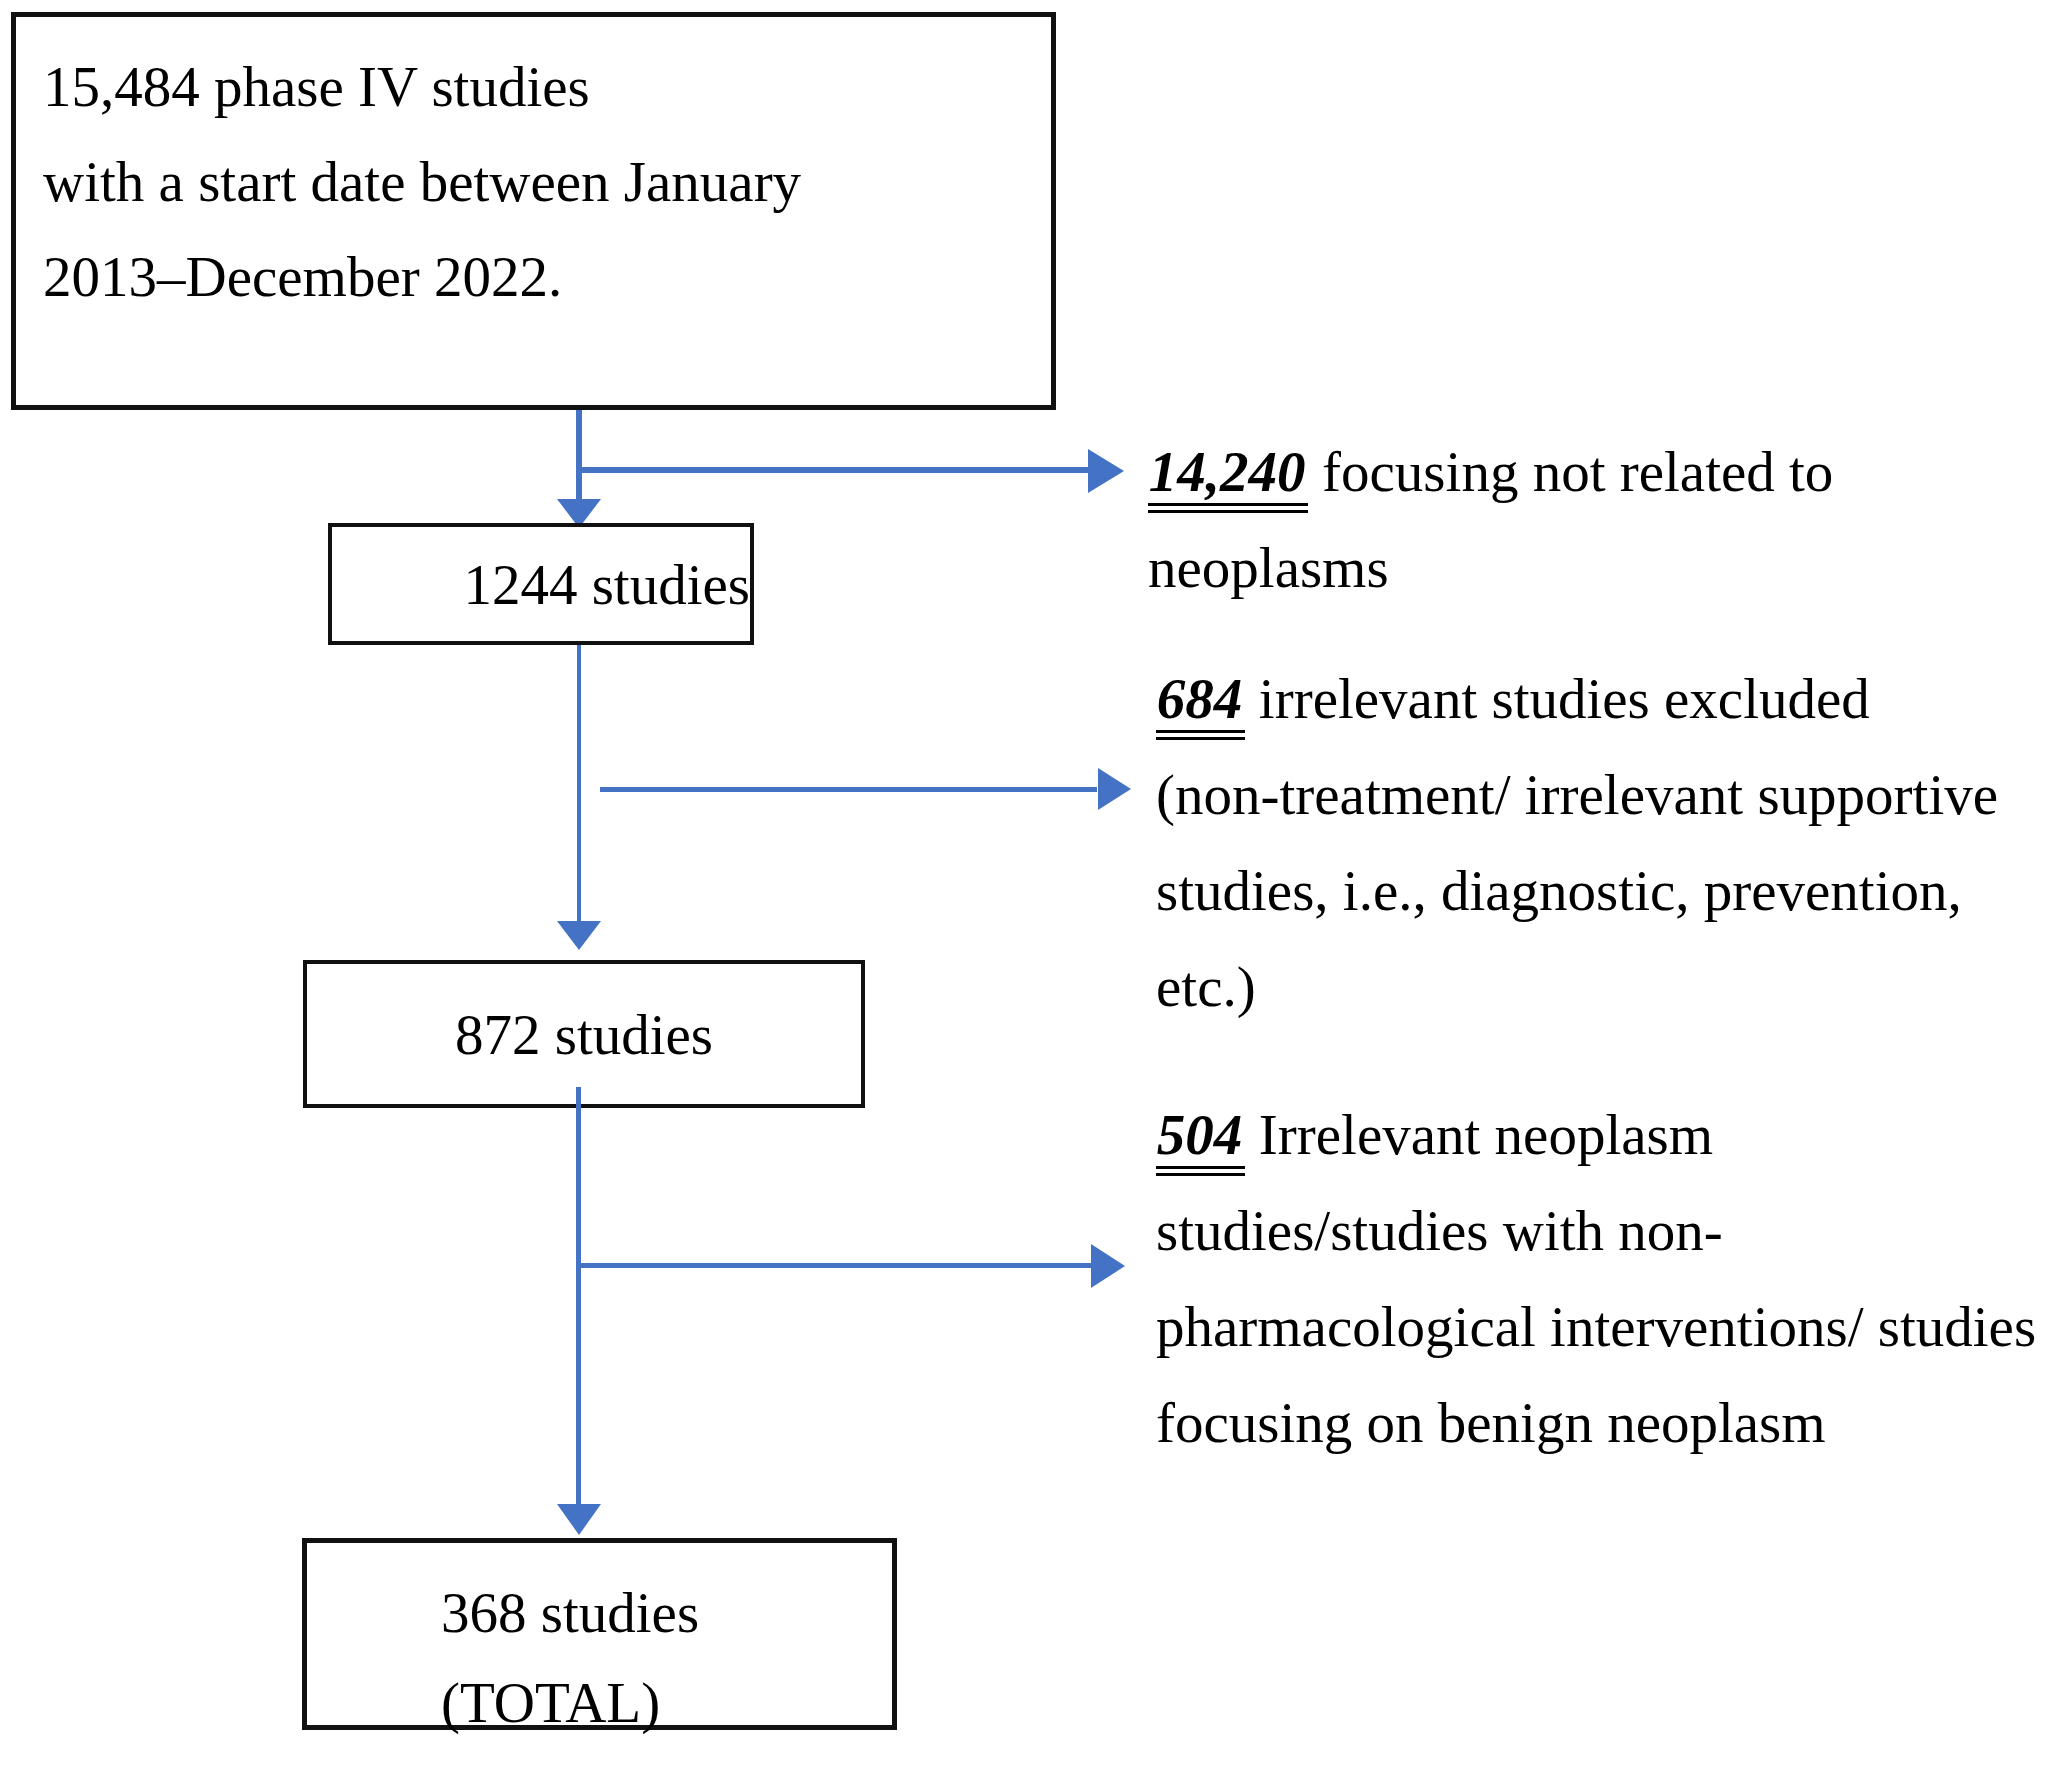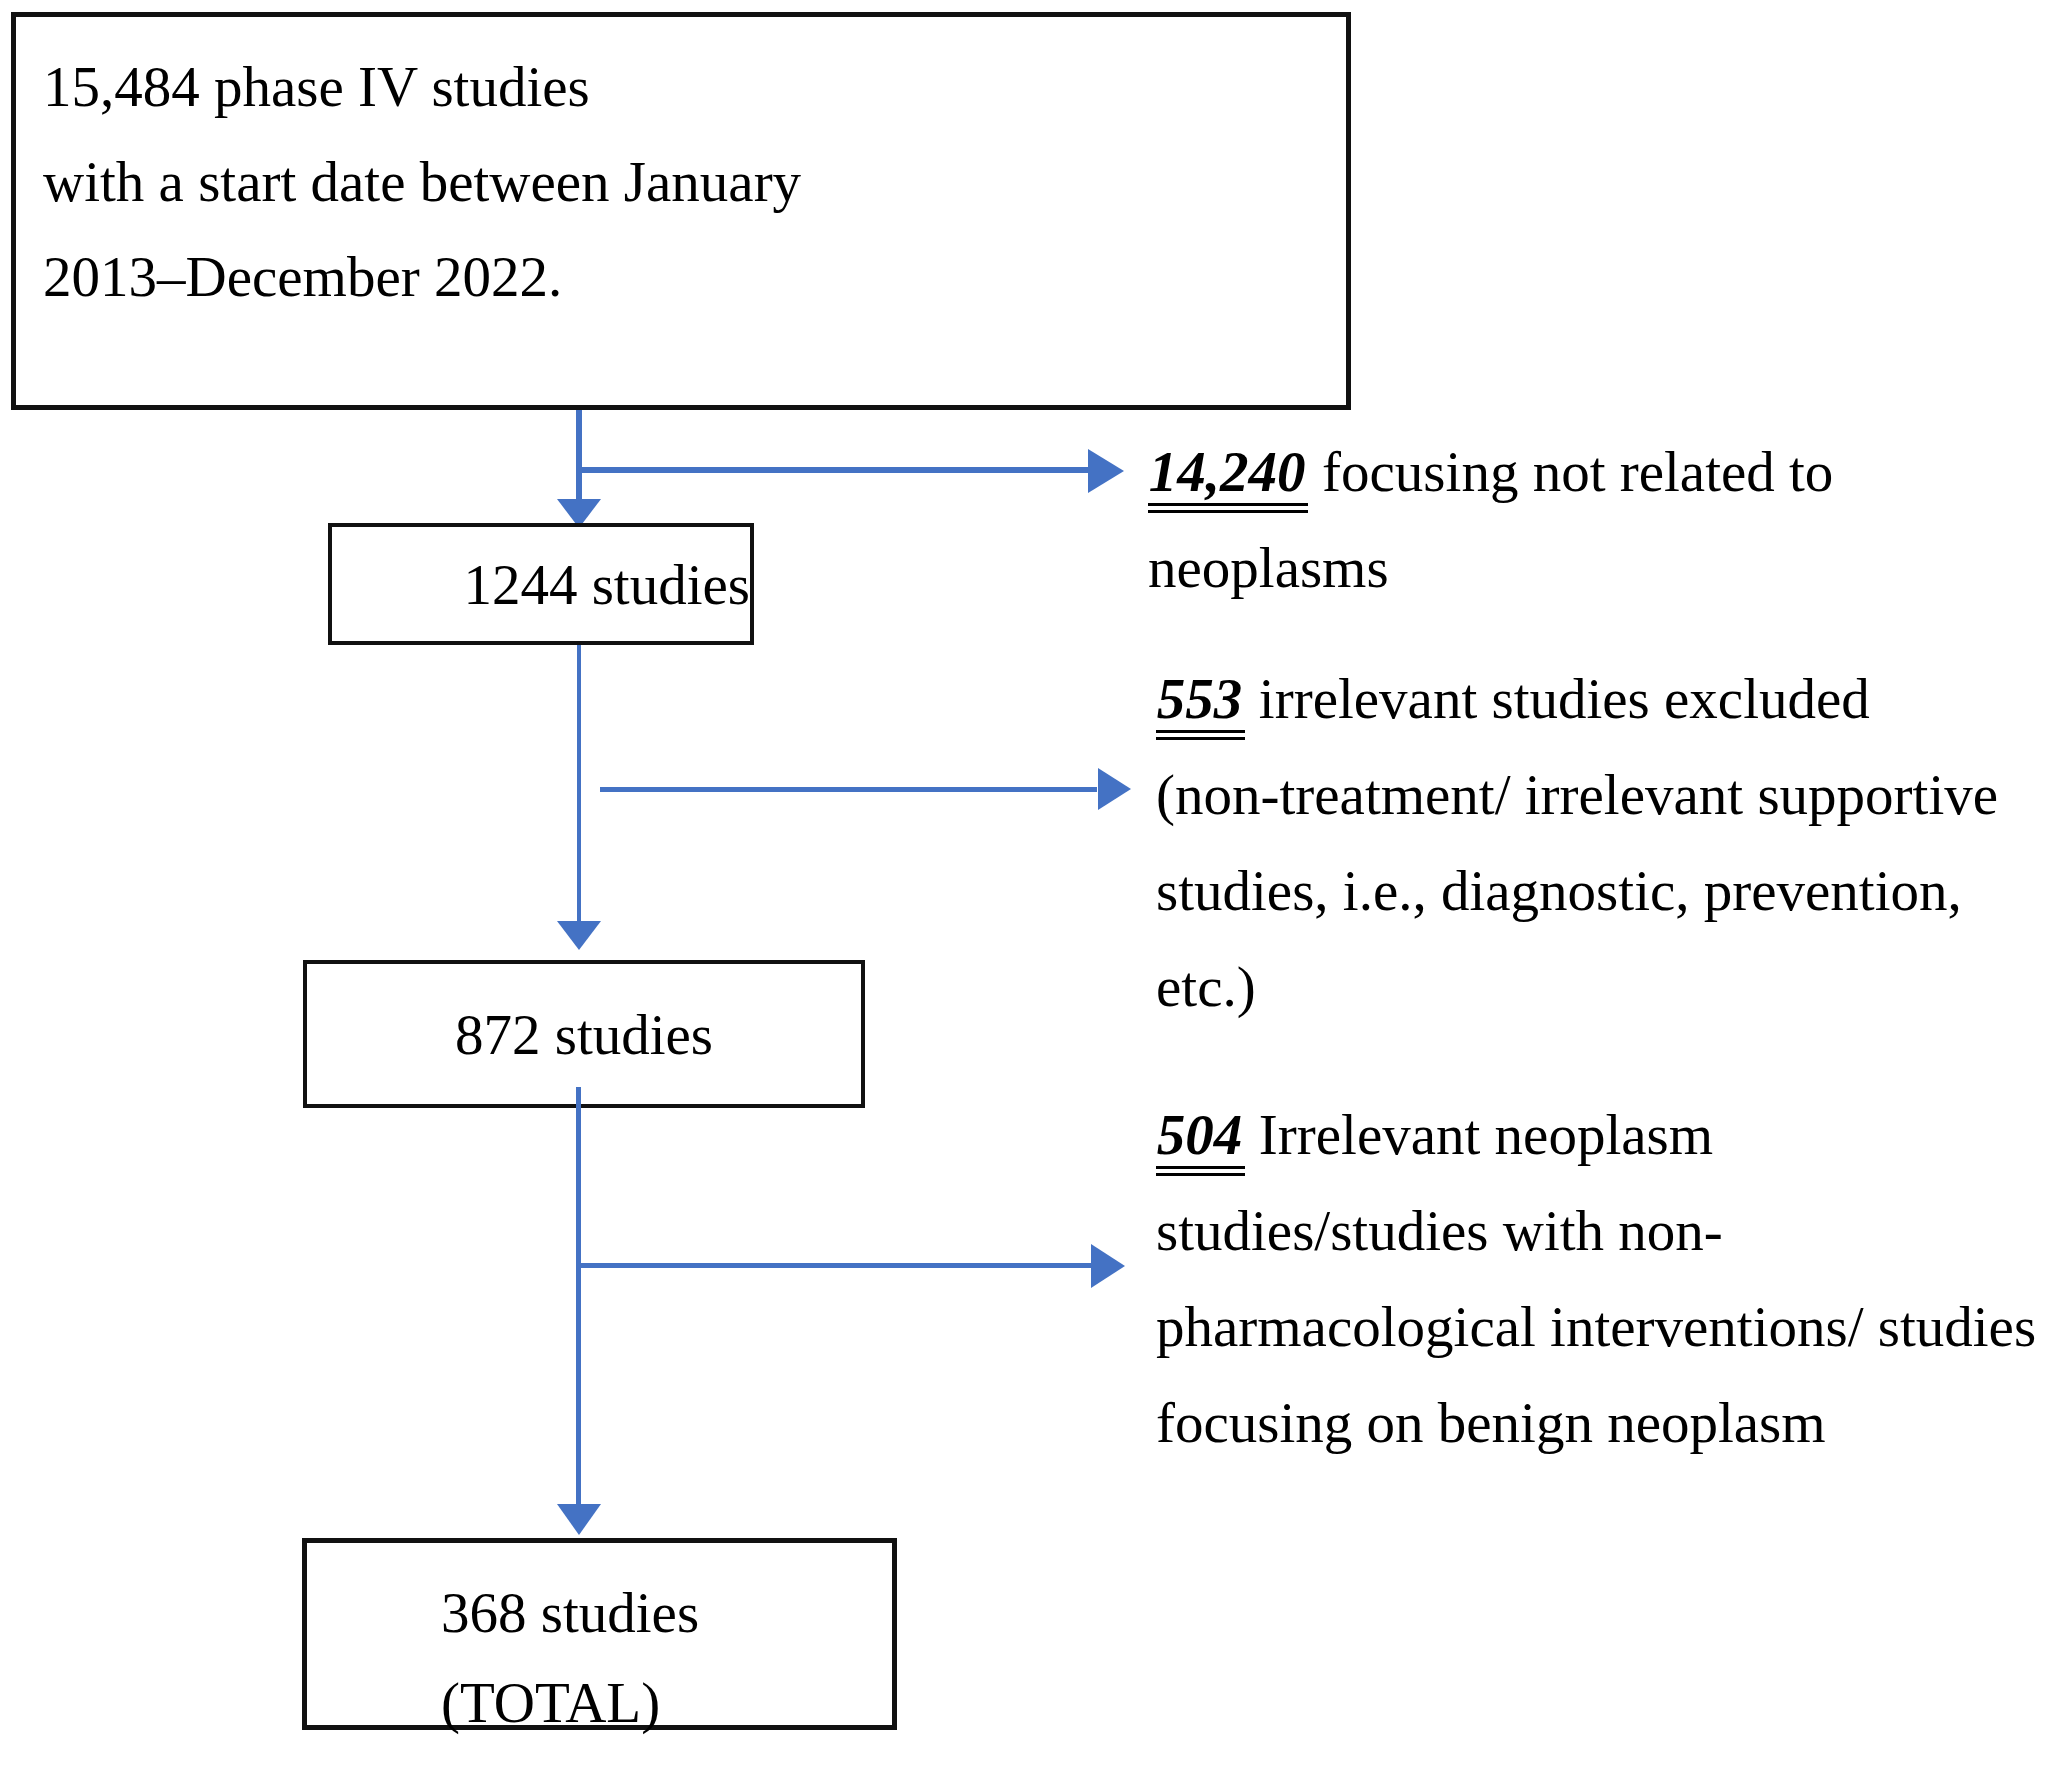--- a/index.html
+++ b/index.html
@@ -76,21 +76,21 @@
     line-height: 1;
     border-bottom: 10px double #000000;
     padding: 0 2.3px 3.1px 0.8px;
   }
 </style>
 </head>
 <body>
 
 <div class="canvas">
 
-  <div class="fbox thick" style="left:11px; top:11.7px; width:1340px; height:398px;">
+  <div class="fbox thick" style="left:11px; top:11.7px; width:1045px; height:398px;">
     <div class="src-text">
       <div>15,484 phase IV studies</div>
       <div>with a start date between January</div>
       <div>2013–December 2022.</div>
     </div>
   </div>
 
   <div class="arrow-line" style="left:576px; top:410px; width:6.2px; height:89px;"></div>
   <div class="head-down" style="left:557px; top:499px;"></div>
 
@@ -106,21 +106,21 @@
     <span>1244 studies</span>
   </div>
 
   <div class="arrow-line" style="left:577px; top:645px; width:3.9px; height:276px;"></div>
   <div class="head-down" style="left:557px; top:921px;"></div>
 
   <div class="arrow-line" style="left:600px; top:787px; width:497px; height:4.7px;"></div>
   <div class="head-right" style="left:1098px; top:768px; border-left-width:33px; border-top-width:21px; border-bottom-width:21px;"></div>
 
   <div class="note" style="left:1156px; top:651px;">
-    <div><span class="num">553</span><span> irrelevant studies excluded</span></div>
+    <div><span class="num">684</span><span> irrelevant studies excluded</span></div>
     <div>(non-treatment/ irrelevant supportive</div>
     <div>studies, i.e., diagnostic, prevention,</div>
     <div>etc.)</div>
   </div>
 
   <div class="fbox center-label" style="left:303px; top:960px; width:562px; height:148px;">
     <span>872 studies</span>
   </div>
 
   <div class="arrow-line" style="left:576px; top:1087px; width:4.7px; height:417px;"></div>

